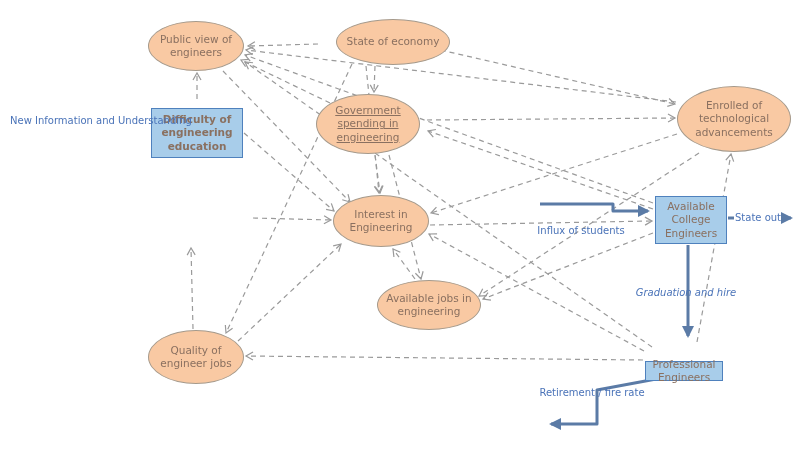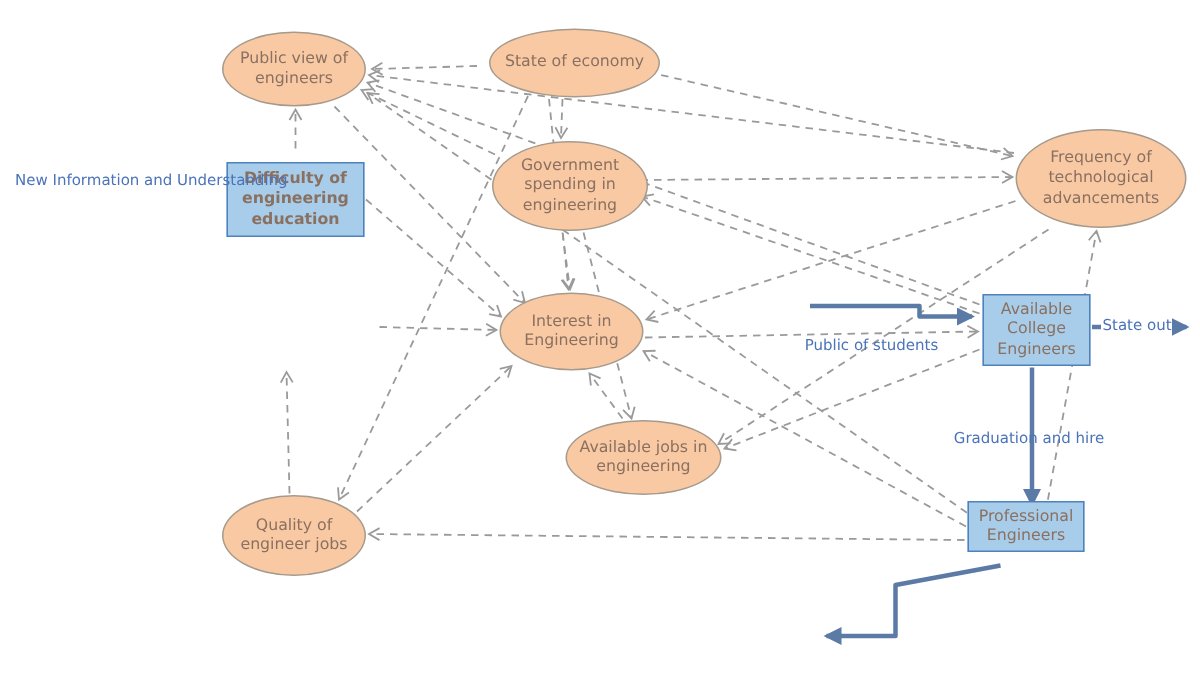--- a/index.html
+++ b/index.html
@@ -36,36 +36,36 @@
   .flow-label {
     position: absolute;
     z-index: 3;
     font-size: 10px;
     color: #4a73b8;
     white-space: nowrap;
   }
 
   
   #n-public       { left: 148px; top: 21px;  width: 96px;  height: 50px; }
-  #n-economy      { left: 326px; top: 19px;  width: 114px; height: 46px; align-items: center; }
-  #n-gov          { left: 328px; top: 94px;  width: 104px; height: 60px; }
+  #n-economy      { left: 336px; top: 19px;  width: 114px; height: 46px; align-items: center; }
+  #n-gov          { left: 316px; top: 94px;  width: 104px; height: 60px; text-decoration: underline; }
   #n-freq         { left: 677px; top: 86px;  width: 114px; height: 66px; }
   #n-difficulty   { left: 151px; top: 108px; width: 92px;  height: 50px; font-weight: bold; }
   #n-careers      { left: 128px; top: 190px; width: 124px; height: 56px; }
   #n-interest     { left: 333px; top: 195px; width: 96px;  height: 52px; }
   #n-jobs         { left: 377px; top: 280px; width: 104px; height: 50px; }
   #n-quality      { left: 148px; top: 330px; width: 96px;  height: 54px; }
   #n-enrolled     { left: 655px; top: 196px; width: 72px;  height: 48px; }
-  #n-professional { left: 645px; top: 334px; width: 78px;  height: 34px; }
+  #n-professional { left: 645px; top: 361px; width: 78px;  height: 20px; }
 
   
   #lbl-new-info   { left: 10px;  top: 115px; }
   #lbl-influx     { left: 531px; top: 225px; width: 100px; text-align: center; }
   #lbl-dropout    { left: 735px; top: 212px; }
-  #lbl-graduation { left: 634px; top: 287px; width: 104px; text-align: center; }
+  #lbl-graduation { left: 634px; top: 287px; width: 104px; text-align: center; font-style: italic; }
   #lbl-retirement { left: 530px; top: 387px; width: 124px; text-align: center; }
 </style>
 </head>
 <body>
 
 <div class="canvas">
 
   <svg class="edges" width="800" height="449" viewBox="0 0 800 449" xmlns="http://www.w3.org/2000/svg">
     <defs>
       <marker id="dashArrow" markerUnits="userSpaceOnUse" markerWidth="10" markerHeight="10" refX="8" refY="5" orient="auto">
@@ -115,21 +115,21 @@
   </div>
   <div class="node ellipse" id="n-economy">
     <span class="node-label">State of economy</span>
   </div>
   <div class="node ellipse" id="n-gov">
     <span class="node-label">Government
 spending in
 engineering</span>
   </div>
   <div class="node ellipse" id="n-freq">
-    <span class="node-label">Frequency of
+    <span class="node-label">Enrolled of
 technological
 advancements</span>
   </div>
   <div class="node box" id="n-difficulty">
     <span class="node-label">Difficulty of
 engineering
 education</span>
   </div>
   <div class="node ellipse" id="n-interest">
     <span class="node-label">Interest in
@@ -148,17 +148,18 @@
     <span class="node-label">Available
 College
 Engineers</span>
   </div>
   <div class="node box" id="n-professional">
     <span class="node-label">Professional
 Engineers</span>
   </div>
 
   <div class="flow-label" id="lbl-new-info">New Information and Understanding</div>
-  <div class="flow-label" id="lbl-influx">Public of students</div>
+  <div class="flow-label" id="lbl-influx">Influx of students</div>
   <div class="flow-label" id="lbl-dropout">State out</div>
   <div class="flow-label" id="lbl-graduation">Graduation and hire</div>
+  <div class="flow-label" id="lbl-retirement">Retirement / fire rate</div>
 
 </div>
 
 </body></html>

